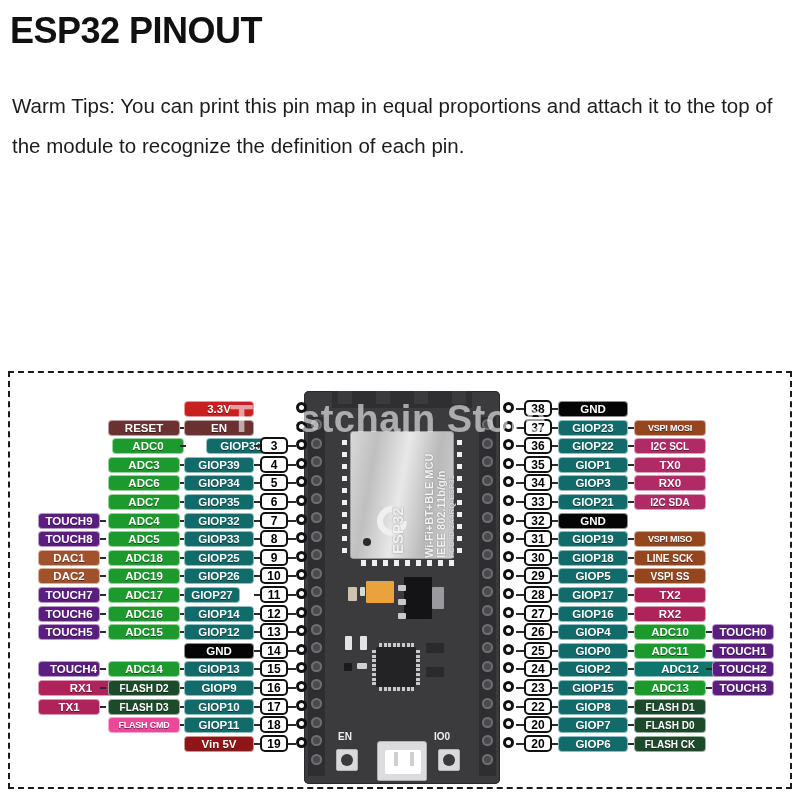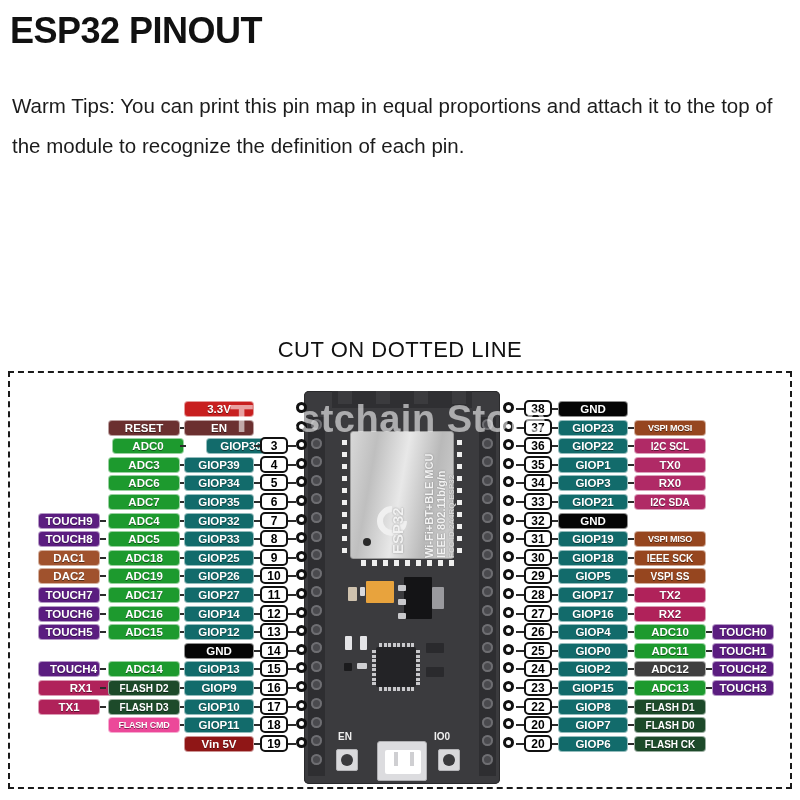--- a/index.html
+++ b/index.html
@@ -158,21 +158,20 @@
   }
 </style>
 </head>
 <body>
 
 <div id="root">
 
   <div class="page-title">ESP32 PINOUT</div>
   <div class="tips">Warm Tips: You can print this pin map in equal proportions and attach it to the top of the module to recognize the definition of each pin.</div>
 
-  <div class="cut-caption">CUT ON DOTTED LINE</div>
   <div class="cut-frame"></div>
 
   <div class="diagram">
 
     <div class="board">
       <div class="board-notch">
         <div class="notch-tab" style="left:6px;"></div>
         <div class="notch-tab" style="left:44px;"></div>
         <div class="notch-tab" style="left:82px;"></div>
         <div class="notch-tab" style="left:120px;"></div>
@@ -389,21 +388,21 @@
         <div class="stub" style="left: 172px; width: 6px; top: 204.4px;"></div>
         <div class="pill" style="left: 176px; top: 197.4px; width: 70px; background: rgb(18, 107, 107);">GIOP26</div>
         <div class="stub" style="left: 246px; width: 6px; top: 204.4px;"></div>
         <div class="numbox" style="left: 252px; top: 196.4px;">10</div>
         <div class="stub" style="left: 280px; width: 8px; top: 204.4px;"></div>
         <div class="pad" style="left: 288px; top: 198.4px;"></div>
         <div class="pill" style="left: 30px; top: 216px; width: 62px; background: rgb(91, 29, 128);">TOUCH7</div>
         <div class="stub" style="left: 92px; width: 6px; top: 223px;"></div>
         <div class="pill" style="left: 100px; top: 216px; width: 72px; background: rgb(29, 154, 46);">ADC17</div>
         <div class="stub" style="left: 172px; width: 6px; top: 223px;"></div>
-        <div class="pill" style="left: 176px; top: 216px; width: 70px; background: rgb(18, 107, 107);">GIOP27</div>
+        <div class="pill" style="left: 176px; top: 216px; width: 56px; background: rgb(18, 107, 107);">GIOP27</div>
         <div class="stub" style="left: 246px; width: 6px; top: 223px;"></div>
         <div class="numbox" style="left: 252px; top: 215px;">11</div>
         <div class="stub" style="left: 280px; width: 8px; top: 223px;"></div>
         <div class="pad" style="left: 288px; top: 217px;"></div>
         <div class="pill" style="left: 30px; top: 234.6px; width: 62px; background: rgb(91, 29, 128);">TOUCH6</div>
         <div class="stub" style="left: 92px; width: 6px; top: 241.6px;"></div>
         <div class="pill" style="left: 100px; top: 234.6px; width: 72px; background: rgb(29, 154, 46);">ADC16</div>
         <div class="stub" style="left: 172px; width: 6px; top: 241.6px;"></div>
         <div class="pill" style="left: 176px; top: 234.6px; width: 70px; background: rgb(18, 107, 107);">GIOP14</div>
         <div class="stub" style="left: 246px; width: 6px; top: 241.6px;"></div>
@@ -516,21 +515,21 @@
         <div class="stub" style="left: 544px; width: 6px; top: 167.2px;"></div>
         <div class="pill" style="left: 550px; top: 160.2px; width: 70px; background: rgb(18, 107, 107);">GIOP19</div>
         <div class="stub" style="left: 620px; width: 6px; top: 167.2px;"></div>
         <div class="pill tiny" style="left: 626px; top: 160.2px; width: 72px; background: rgb(150, 70, 31);">VSPI MISO</div>
         <div class="pad" style="left: 495px; top: 179.8px;"></div>
         <div class="stub" style="left: 508px; width: 8px; top: 185.8px;"></div>
         <div class="numbox" style="left: 516px; top: 177.8px;">30</div>
         <div class="stub" style="left: 544px; width: 6px; top: 185.8px;"></div>
         <div class="pill" style="left: 550px; top: 178.8px; width: 70px; background: rgb(18, 107, 107);">GIOP18</div>
         <div class="stub" style="left: 620px; width: 6px; top: 185.8px;"></div>
-        <div class="pill small" style="left: 626px; top: 178.8px; width: 72px; background: rgb(150, 70, 31);">IEEE SCK</div>
+        <div class="pill small" style="left: 626px; top: 178.8px; width: 72px; background: rgb(150, 70, 31);">LINE SCK</div>
         <div class="pad" style="left: 495px; top: 198.4px;"></div>
         <div class="stub" style="left: 508px; width: 8px; top: 204.4px;"></div>
         <div class="numbox" style="left: 516px; top: 196.4px;">29</div>
         <div class="stub" style="left: 544px; width: 6px; top: 204.4px;"></div>
         <div class="pill" style="left: 550px; top: 197.4px; width: 70px; background: rgb(18, 107, 107);">GIOP5</div>
         <div class="stub" style="left: 620px; width: 6px; top: 204.4px;"></div>
         <div class="pill small" style="left: 626px; top: 197.4px; width: 72px; background: rgb(150, 70, 31);">VSPI SS</div>
         <div class="pad" style="left: 495px; top: 217px;"></div>
         <div class="stub" style="left: 508px; width: 8px; top: 223px;"></div>
         <div class="numbox" style="left: 516px; top: 215px;">28</div>
@@ -562,21 +561,21 @@
         <div class="stub" style="left: 620px; width: 6px; top: 278.8px;"></div>
         <div class="pill" style="left: 626px; top: 271.8px; width: 72px; background: rgb(29, 154, 46);">ADC11</div>
         <div class="stub" style="left: 698px; width: 6px; top: 278.8px;"></div>
         <div class="pill" style="left: 704px; top: 271.8px; width: 62px; background: rgb(91, 29, 128);">TOUCH1</div>
         <div class="pad" style="left: 495px; top: 291.4px;"></div>
         <div class="stub" style="left: 508px; width: 8px; top: 297.4px;"></div>
         <div class="numbox" style="left: 516px; top: 289.4px;">24</div>
         <div class="stub" style="left: 544px; width: 6px; top: 297.4px;"></div>
         <div class="pill" style="left: 550px; top: 290.4px; width: 70px; background: rgb(18, 107, 107);">GIOP2</div>
         <div class="stub" style="left: 620px; width: 6px; top: 297.4px;"></div>
-        <div class="pill" style="left: 626px; top: 290.4px; width: 72px; background: #404040;">ADC12</div>
+        <div class="pill" style="left: 626px; top: 290.4px; width: 92px; background: #0f766e;">ADC12</div>
         <div class="stub" style="left: 698px; width: 6px; top: 297.4px;"></div>
         <div class="pill" style="left: 704px; top: 290.4px; width: 62px; background: rgb(91, 29, 128);">TOUCH2</div>
         <div class="pad" style="left: 495px; top: 310px;"></div>
         <div class="stub" style="left: 508px; width: 8px; top: 316px;"></div>
         <div class="numbox" style="left: 516px; top: 308px;">23</div>
         <div class="stub" style="left: 544px; width: 6px; top: 316px;"></div>
         <div class="pill" style="left: 550px; top: 309px; width: 70px; background: rgb(18, 107, 107);">GIOP15</div>
         <div class="stub" style="left: 620px; width: 6px; top: 316px;"></div>
         <div class="pill" style="left: 626px; top: 309px; width: 72px; background: rgb(29, 154, 46);">ADC13</div>
         <div class="stub" style="left: 698px; width: 6px; top: 316px;"></div>

